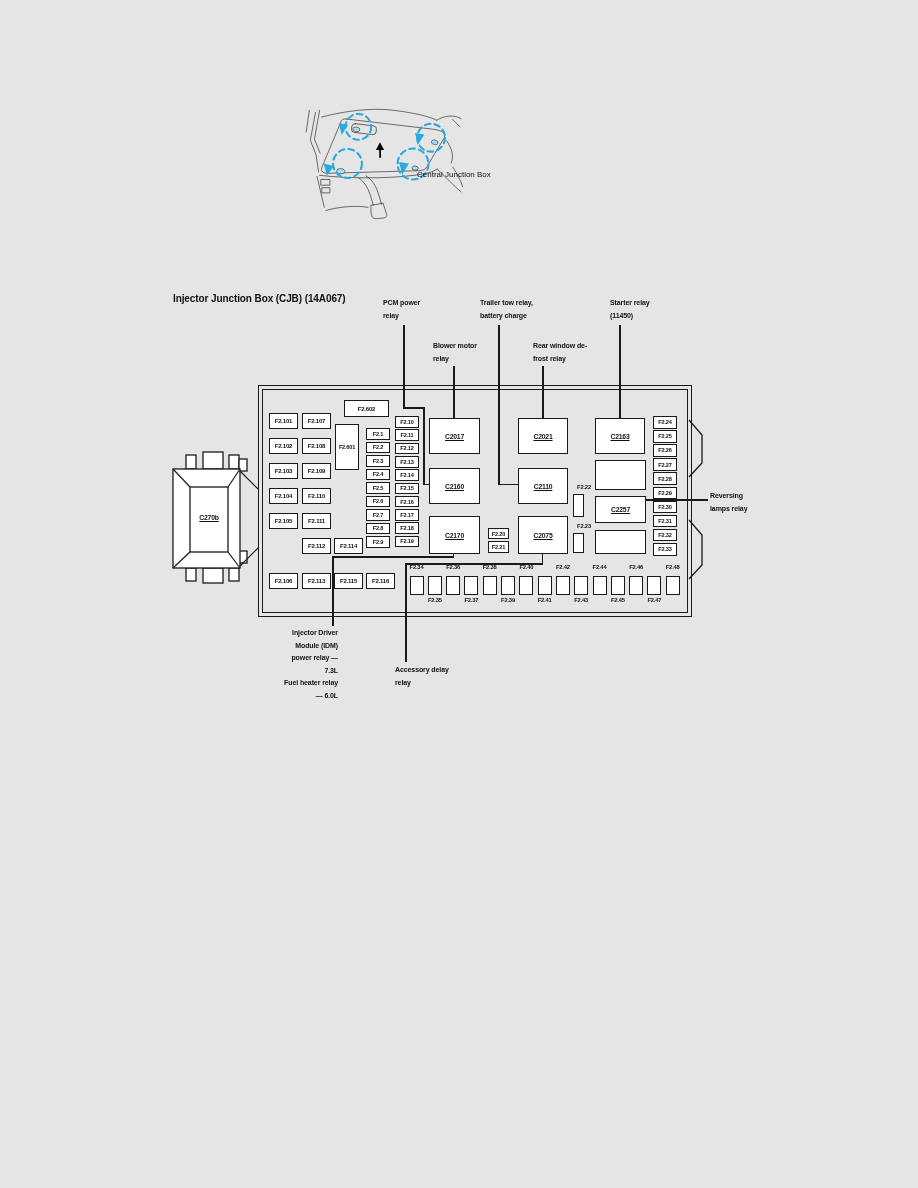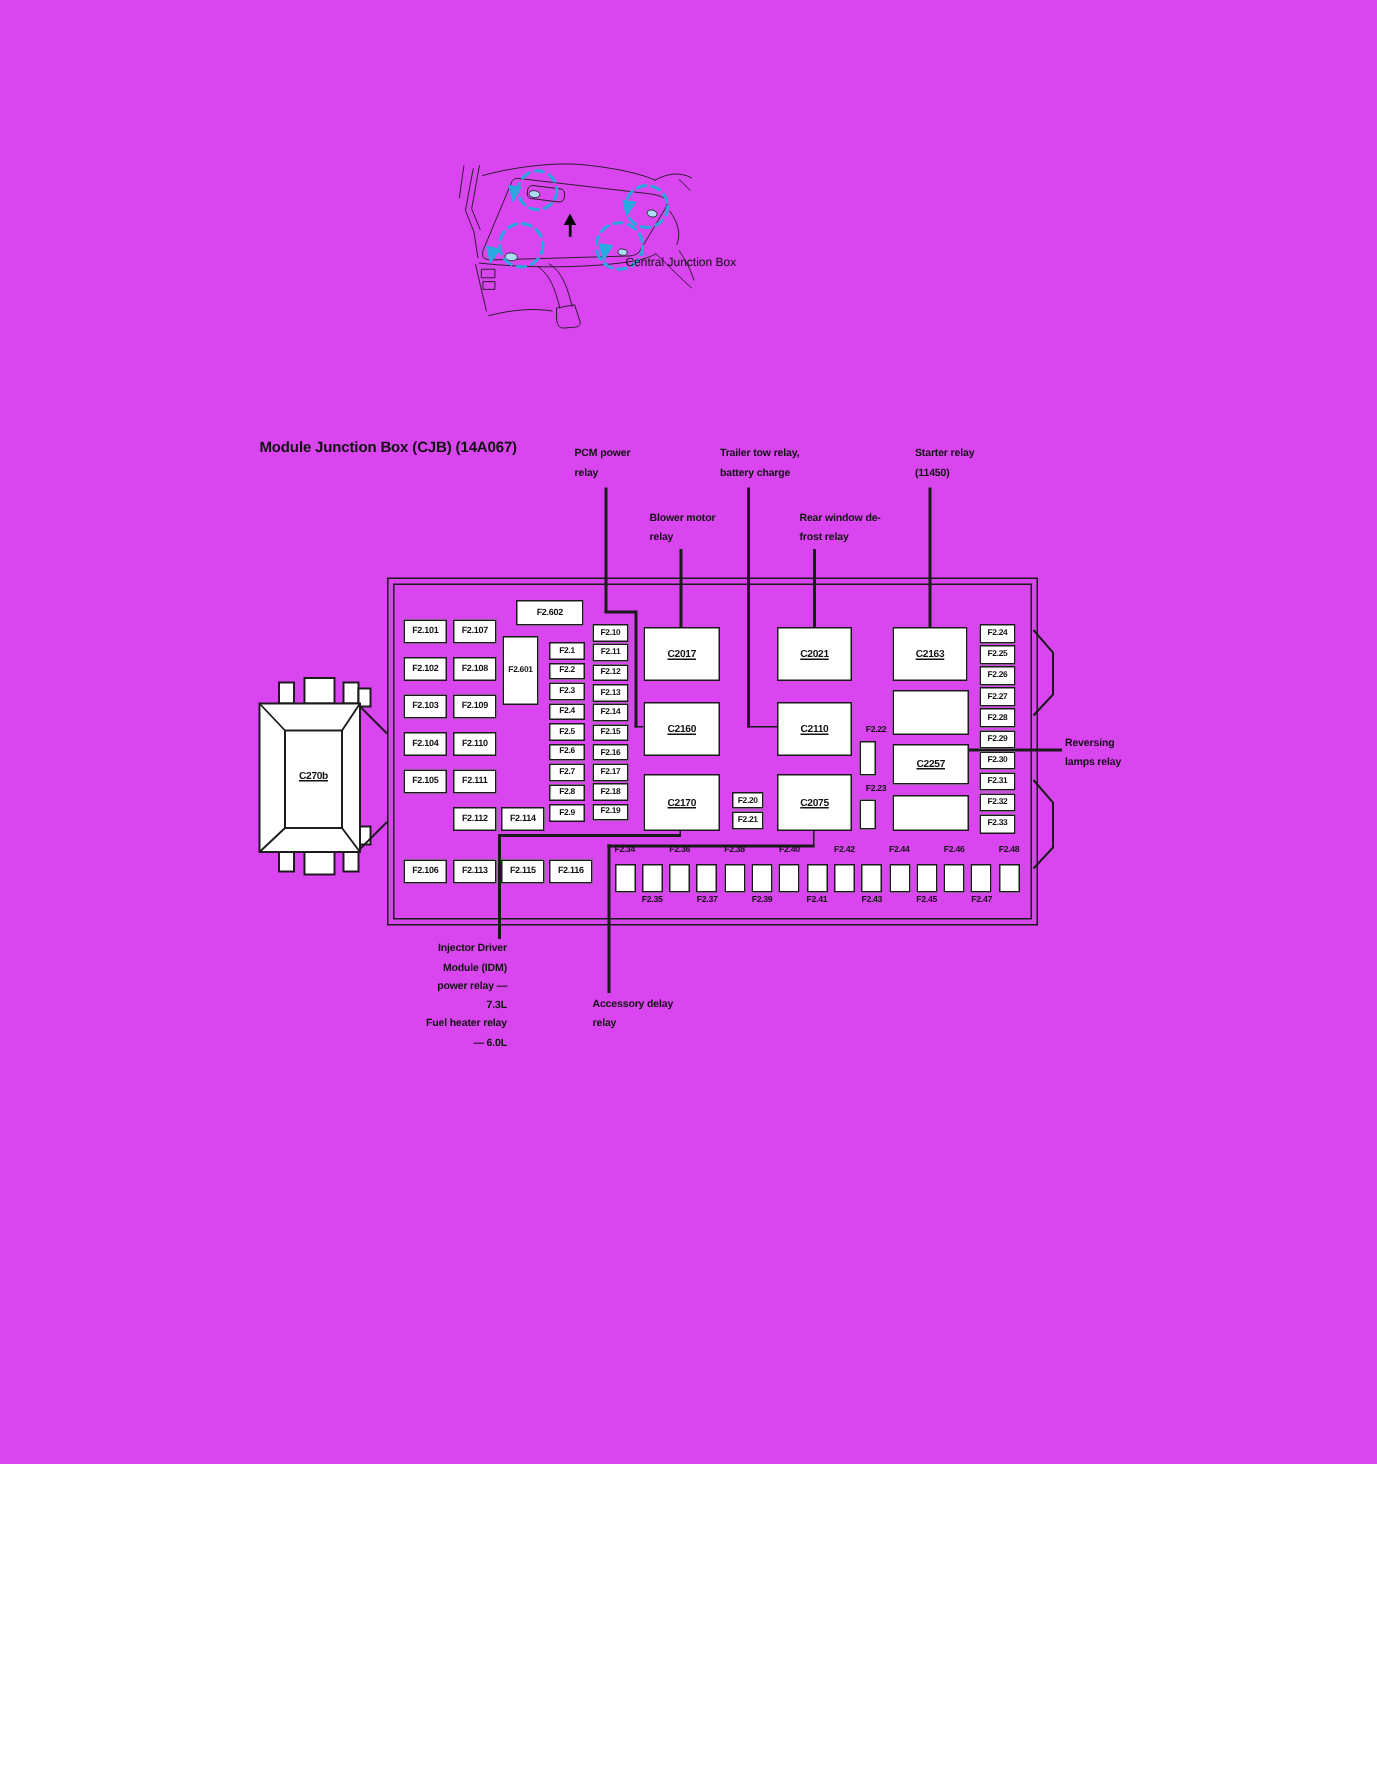--- a/index.html
+++ b/index.html
@@ -1,16 +1,16 @@
 <!DOCTYPE html>
 <html><head>
 <meta charset="utf-8">
 <style>
   html,body{margin:0;padding:0;background:#ffffff;}
-  #page{position:relative;width:918px;height:976px;background:#d946ef;overflow:hidden;
+  #page{position:relative;width:918px;height:1188px;background:#e5e5e5;overflow:hidden;
         font-family:"Liberation Sans",sans-serif;color:#111;}
   .abs{position:absolute;}
   
   #doc-title{position:absolute;left:173px;top:293px;font-size:10px;font-weight:bold;letter-spacing:-0.1px;}
   
   #fusebox{position:absolute;left:258px;top:385px;width:432px;height:230px;
            border:1.6px solid #1a1a1a;z-index:2;}
   #fusebox-inner{position:absolute;left:3px;top:3px;right:3px;bottom:3px;border:1px solid #1a1a1a;}
   .cell{position:absolute;border:1.3px solid #1a1a1a;background:#fff;display:flex;
         align-items:center;justify-content:center;font-weight:bold;letter-spacing:-0.2px;
@@ -86,21 +86,21 @@
       </g>
 
       <g fill="#000">
         <rect x="453.5" y="156" width="3.5" height="16"></rect>
         <polygon points="447,157 463,157 455,142"></polygon>
       </g>
     </svg>
   </div>
   <div id="illu-label">Central Junction Box</div>
 
-  <div id="doc-title">Module Junction Box (CJB) (14A067)</div>
+  <div id="doc-title">Injector Junction Box (CJB) (14A067)</div>
 
   <div class="abs" style="left:160px;top:448px;width:100px;height:140px;">
     <svg width="100" height="140" viewBox="160 448 100 140">
       <g fill="#fff" stroke="#1a1a1a" stroke-width="1.3">
         <rect x="186" y="455" width="10" height="14"></rect>
         <rect x="203" y="452" width="20" height="17"></rect>
         <rect x="229" y="455" width="10" height="14"></rect>
         <rect x="186" y="568" width="10" height="13"></rect>
         <rect x="203" y="568" width="20" height="15"></rect>
         <rect x="229" y="568" width="10" height="13"></rect>

